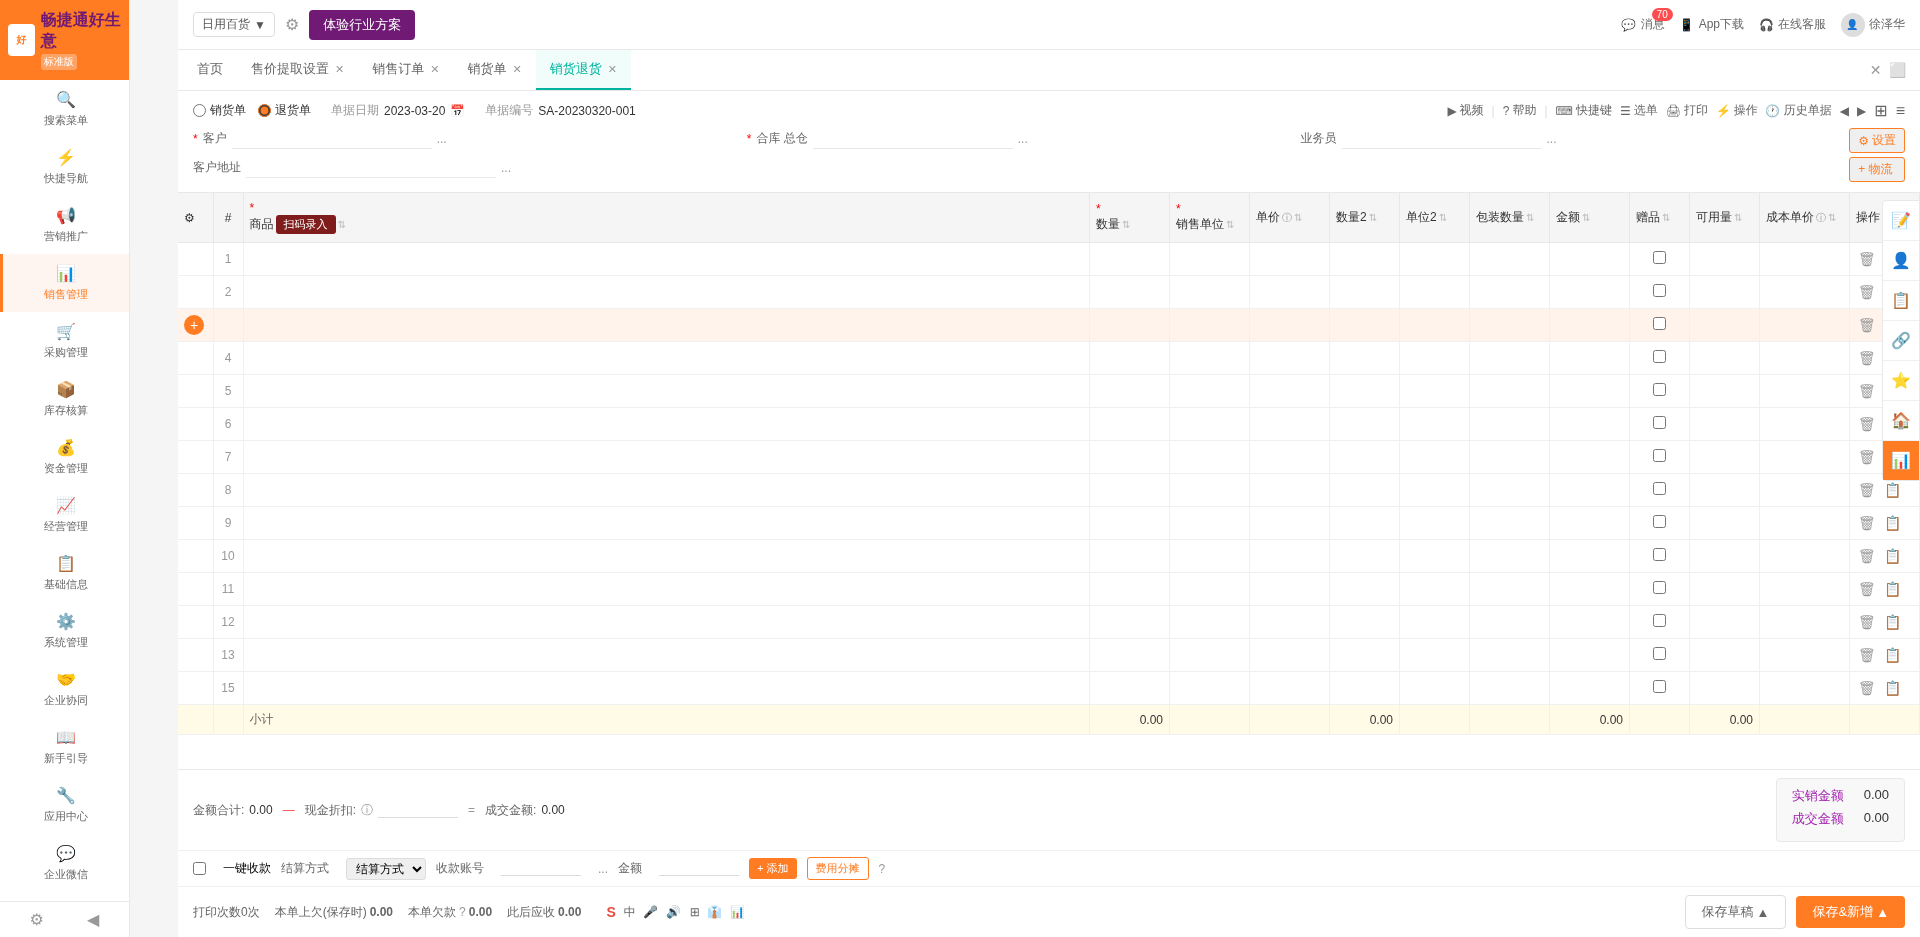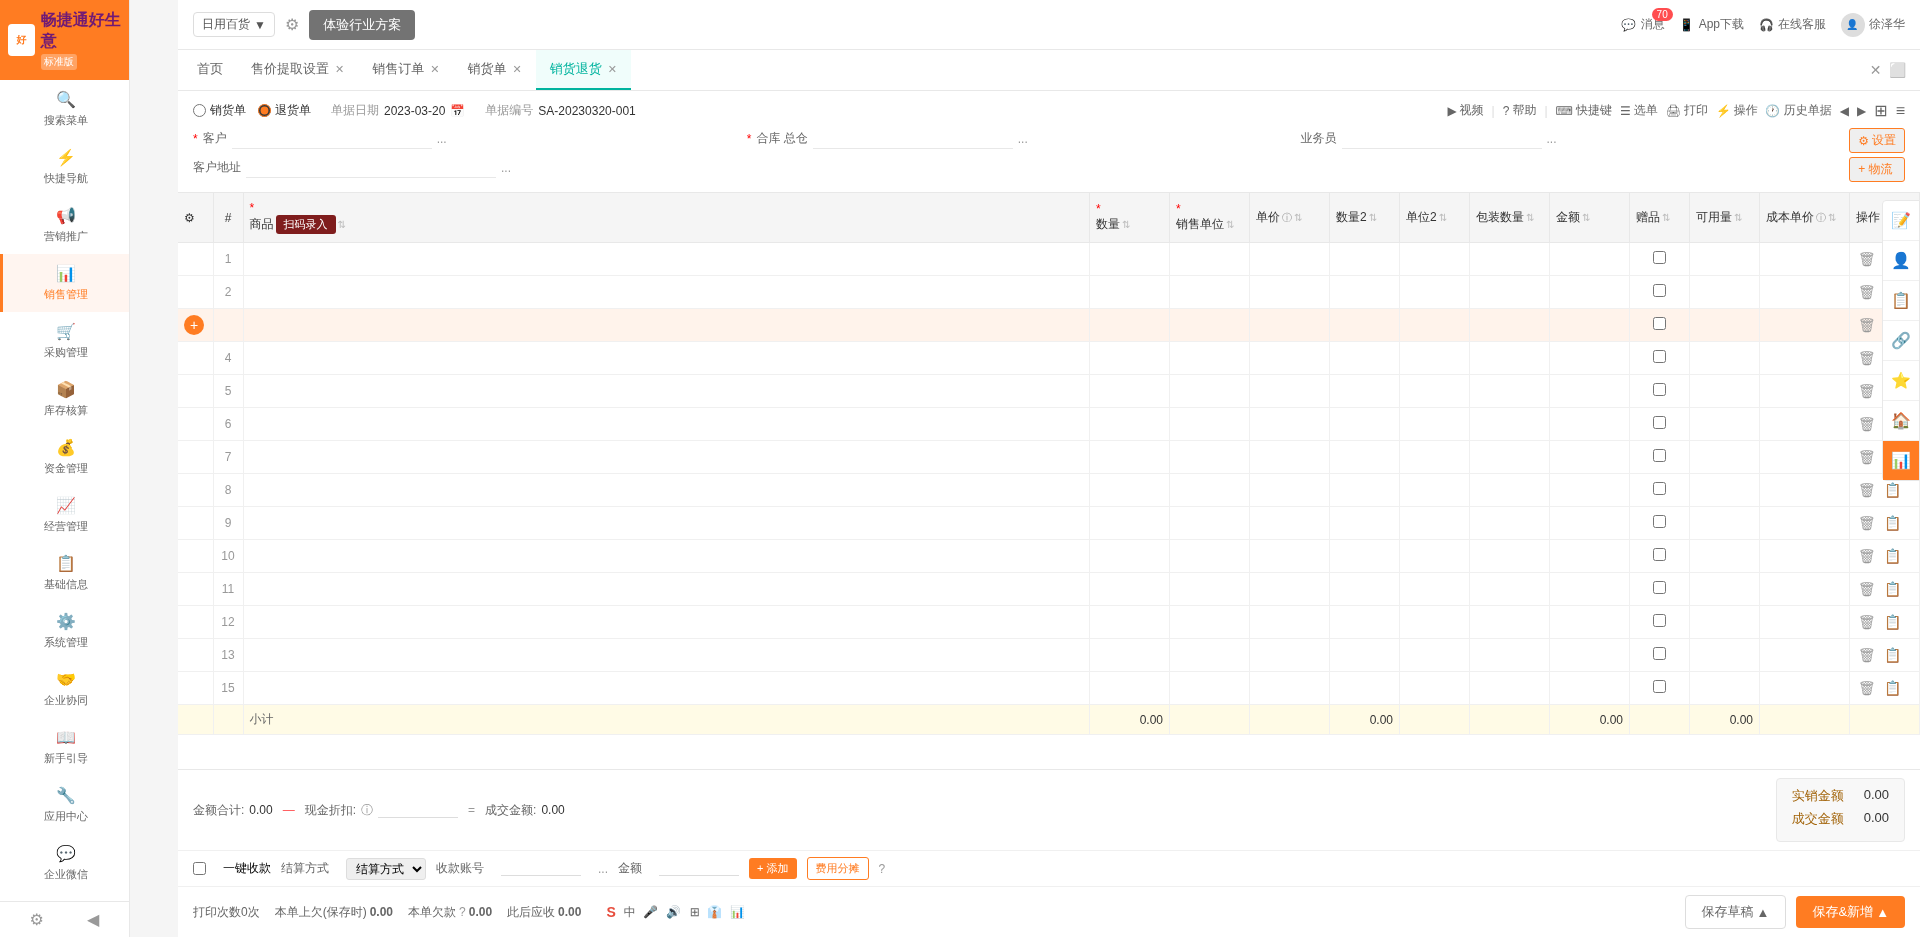--- a/index.html
+++ b/index.html
@@ -19,21 +19,21 @@
     .sidebar-item-icon { font-size: 16px; }
     .sidebar-bottom { display: flex; align-items: center; justify-content: space-around; padding: 8px; border-top: 1px solid #e8e8e8; }
     .sidebar-bottom-icon { font-size: 16px; color: #999; cursor: pointer; }
     
     
     .main-content { flex: 1; display: flex; flex-direction: column; overflow: hidden; margin-left: 48px; }
     
     
     .top-header { height: 50px; background: #fff; display: flex; align-items: center; justify-content: space-between; padding: 0 15px; border-bottom: 1px solid #e8e8e8; flex-shrink: 0; }
     .header-left { display: flex; align-items: center; gap: 10px; }
-    .header-btn-trial { background: #737373; color: #fff; border: none; border-radius: 4px; padding: 6px 14px; font-size: 13px; cursor: pointer; }
+    .header-btn-trial { background: #701a75; color: #fff; border: none; border-radius: 4px; padding: 6px 14px; font-size: 13px; cursor: pointer; }
     .header-right { display: flex; align-items: center; gap: 15px; color: #666; font-size: 12px; }
     .header-right-item { display: flex; align-items: center; gap: 4px; cursor: pointer; position: relative; }
     .badge { background: #ff4d4f; color: #fff; border-radius: 10px; font-size: 10px; padding: 1px 5px; position: absolute; top: -8px; right: -8px; }
     .user-avatar { width: 24px; height: 24px; border-radius: 50%; background: #ddd; display: flex; align-items: center; justify-content: center; font-size: 10px; }
     
     
     .tab-bar { display: flex; align-items: center; background: #fff; border-bottom: 1px solid #e8e8e8; flex-shrink: 0; padding: 0 5px; }
     .tab-item { display: flex; align-items: center; padding: 10px 14px; font-size: 13px; cursor: pointer; color: #666; border-bottom: 2px solid transparent; white-space: nowrap; gap: 6px; }
     .tab-item.active { color: #00b39e; border-bottom-color: #00b39e; background: #f0fdfb; }
     .tab-close { font-size: 11px; color: #999; cursor: pointer; }
@@ -87,21 +87,21 @@
     .payment-item { display: flex; align-items: center; gap: 17px; }
     .add-btn { background: #ff7c22; color: #fff; border: none; border-radius: 3px; padding: 3px 8px; font-size: 11px; cursor: pointer; display: flex; align-items: center; gap: 2px; }
     .fee-split-btn { border: 1px solid #ff7c22; color: #ff7c22; background: #fff; border-radius: 3px; padding: 3px 8px; font-size: 11px; cursor: pointer; }
     .bottom-footer { display: flex; align-items: center; justify-content: space-between; padding: 8px 15px; border-top: 1px solid #f0f0f0; }
     .footer-info { display: flex; align-items: center; gap: 15px; font-size: 12px; color: #666; }
     .footer-info-item { display: flex; align-items: center; gap: 3px; }
     .footer-actions { display: flex; align-items: center; gap: 10px; }
     .btn-save-draft { background: #fff; border: 1px solid #ddd; color: #666; border-radius: 4px; padding: 7px 16px; font-size: 13px; cursor: pointer; display: flex; align-items: center; gap: 3px; }
     .btn-save-new { background: #ff7c22; border: none; color: #fff; border-radius: 4px; padding: 7px 16px; font-size: 13px; cursor: pointer; display: flex; align-items: center; gap: 3px; }
     .right-summary-row { display: flex; justify-content: space-between; gap: 20px; margin-bottom: 5px; }
-    .right-summary-label { color: #a16207; }
+    .right-summary-label { color: #a21caf; }
     .right-summary-value { color: #333; font-weight: 500; }
     .right-icon-item { padding: 10px 8px; cursor: pointer; color: #666; font-size: 16px; border-bottom: 1px solid #f0f0f0; text-align: center; }
     .right-icon-item:last-child { border-bottom: none; }
     .right-icon-item.active { background: #ff7c22; color: #fff; }
     
     
     .col-gear { width: 35px; }
     .col-product { min-width: 150px; }
     .col-qty { width: 80px; }
     .col-unit { width: 80px; }

